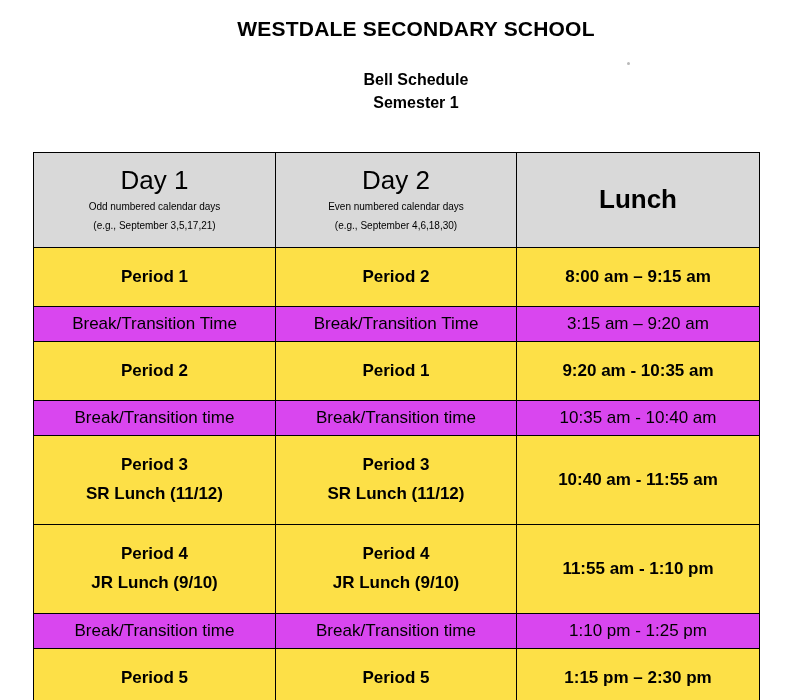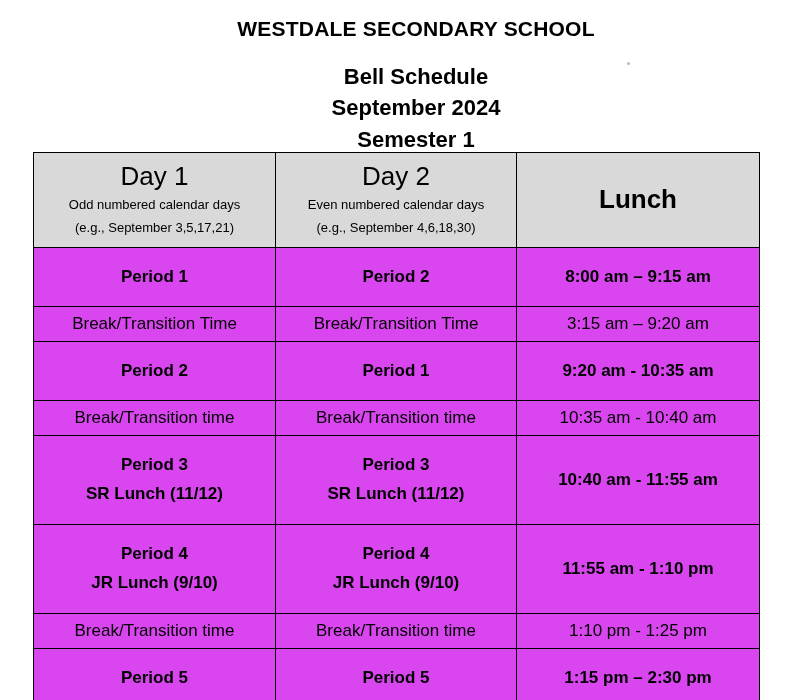--- a/index.html
+++ b/index.html
@@ -28,22 +28,22 @@
     padding-top: 16px;
     padding-left: 40px;
   }
   .school-name {
     font-size: 21px;
     font-weight: bold;
     letter-spacing: 0.2px;
     line-height: 1.2;
   }
   .subtitle-block {
-    margin-top: 20px;
-    font-size: 22px;
+    margin-top: 28px;
+    font-size: 16px;
     font-weight: bold;
     line-height: 1.42;
   }
   .subtitle-line {
     display: block;
   }
 
   
   .speck {
     position: absolute;
@@ -84,39 +84,39 @@
     height: 84px;
     padding: 4px 2px 6px 2px;
   }
   .day-title {
     font-size: 26px;
     font-weight: normal;
     line-height: 1.12;
     display: block;
   }
   .day-sub {
-    font-size: 13px;
+    font-size: 10px;
     font-weight: normal;
     line-height: 1.32;
     display: block;
     margin-top: 5px;
   }
   .time-title {
     font-size: 26px;
     font-weight: bold;
     display: block;
   }
   td.head-time {
     vertical-align: top;
     padding-top: 8px;
   }
 
   
   tr.period-row td {
-    background: #d946ef;
+    background: #fde047;
     height: 58px;
     font-size: 17px;
     font-weight: bold;
   }
   tr.period-row.tall td {
     height: 88px;
   }
   
   tr.break-row td {
     background: #d946ef;
@@ -140,21 +140,20 @@
 </style>
 </head>
 <body>
 
 <div class="page">
 
   <div class="heading">
     <div class="school-name">WESTDALE SECONDARY SCHOOL</div>
     <div class="subtitle-block">
       <span class="subtitle-line">Bell Schedule</span>
-      <span class="subtitle-line">September 2024</span>
       <span class="subtitle-line">Semester 1</span>
     </div>
   </div>
 
   <span class="speck speck-1"></span>
   <span class="speck speck-2"></span>
   <span class="speck speck-3"></span>
 
   <div class="schedule-wrap">
     <table class="schedule">

